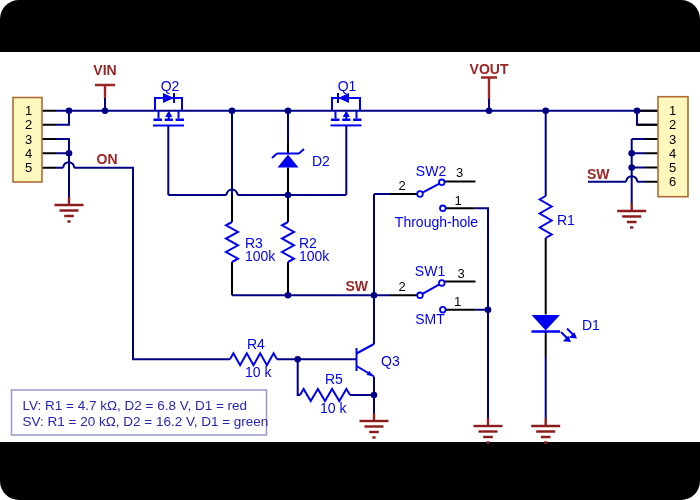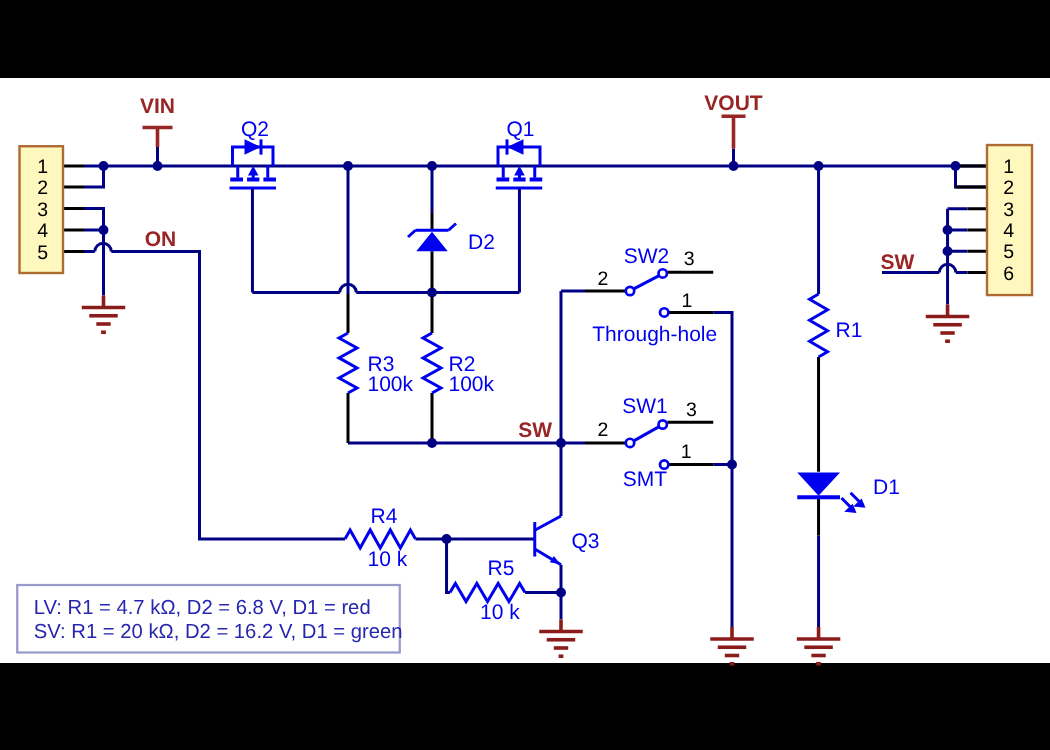--- a/index.html
+++ b/index.html
@@ -1,16 +1,16 @@
 <!DOCTYPE html>
 <html><head>
 <meta charset="utf-8">
 <style>
   html,body{margin:0;padding:0;background:#ffffff;}
-  .stage{width:700px;height:500px;position:relative;background:#ffffff;overflow:hidden;}
+  .stage{width:700px;height:500px;position:relative;background:#ffffff;overflow:hidden;border-radius:19px;}
   svg{display:block;}
   text{font-family:"Liberation Sans", sans-serif;}
   .wire{stroke:#000084;stroke-width:2;fill:none;}
   .blk{stroke:#000000;stroke-width:2;fill:none;}
   .sym{stroke:#0000f0;stroke-width:2;fill:none;}
   .sym25{stroke:#0000f0;stroke-width:2.6;fill:none;}
   .symf{fill:#0000f0;stroke:none;}
   .gnd{stroke:#8b1c1c;stroke-width:2.4;fill:none;}
   .pwr{stroke:#992525;stroke-width:2.4;fill:none;}
   .dot{fill:#000084;stroke:none;}

